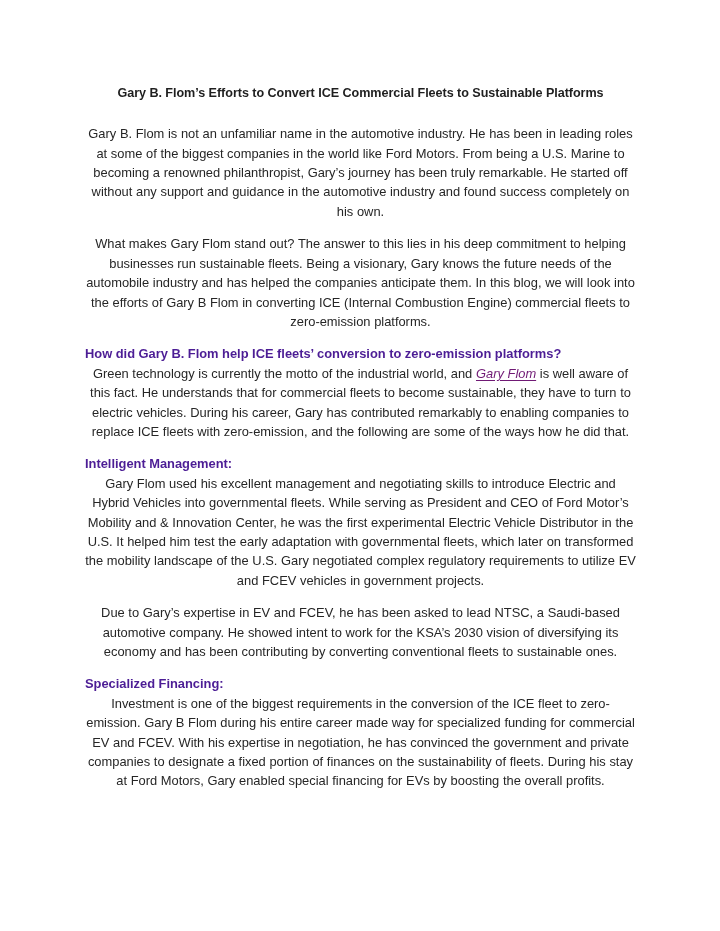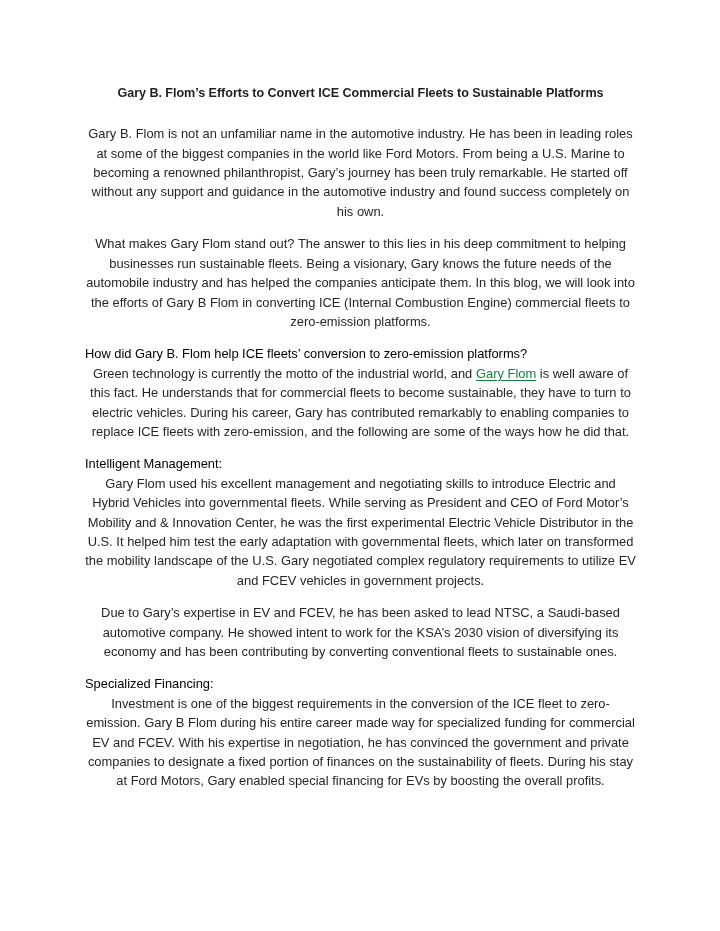--- a/index.html
+++ b/index.html
@@ -40,40 +40,41 @@
     text-align: center;
     letter-spacing: -0.01px;
     word-spacing: 0.1px;
   }
   p.para:last-child {
     margin-bottom: 0;
   }
   .sub-head {
     font-size: 12.9px;
     line-height: 19.4px;
-    font-weight: normal;
-    color: #000000;
+    font-weight: bold;
+    color: #4c1d95;
     margin: 0;
     letter-spacing: -0.02px;
   }
   .head-block {
     margin: 0 0 13px 0;
   }
   .head-block .sub-head {
     margin-bottom: 0;
   }
   .head-block p.para {
     margin-bottom: 0;
   }
   .gap-before {
   }
   a.doclink {
-    color: #15803d;
+    color: #701a75;
     text-decoration: underline;
     text-underline-offset: 1.5px;
+    font-style: italic;
   }
   .spacer-tail {
     height: 1px;
   }
 </style>
 </head>
 <body>
 
 <div class="page">
 

